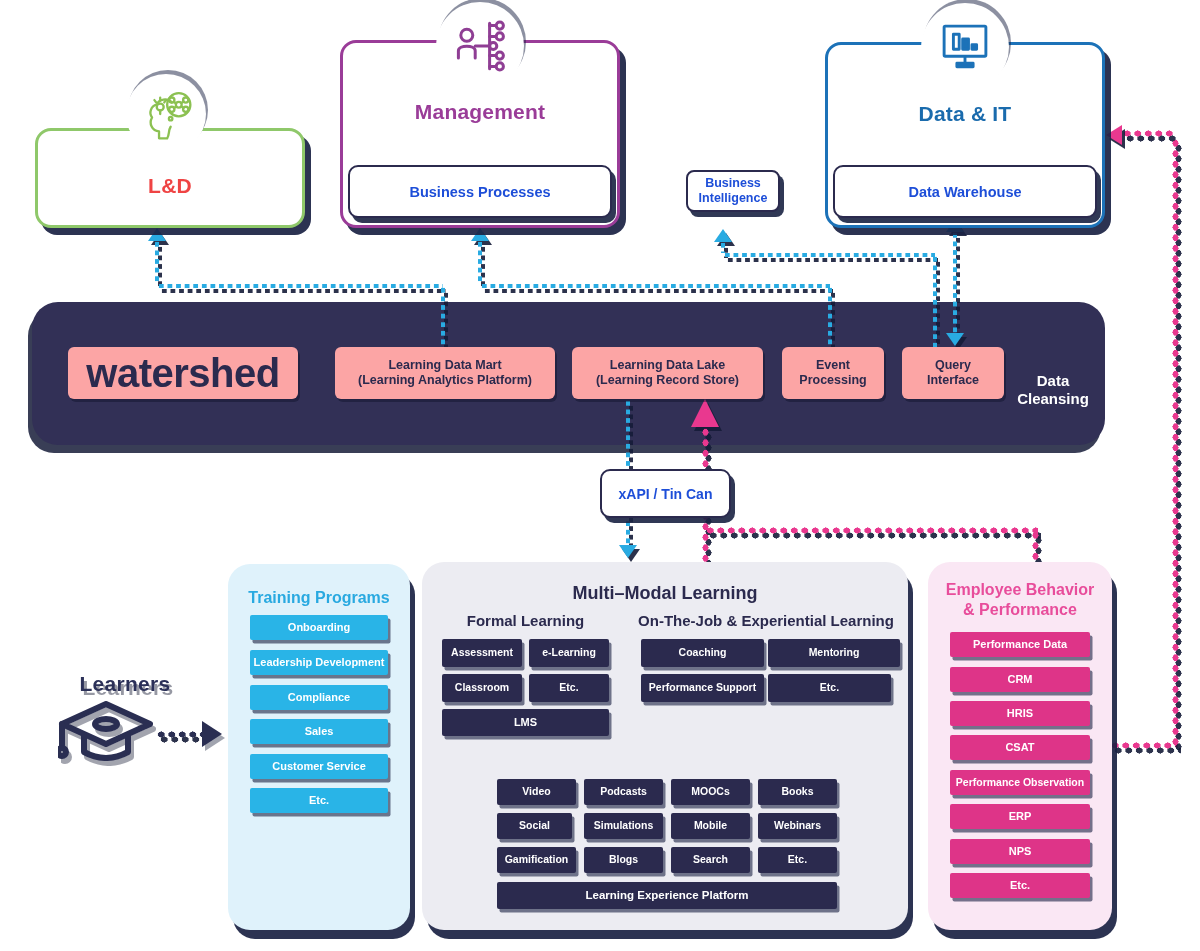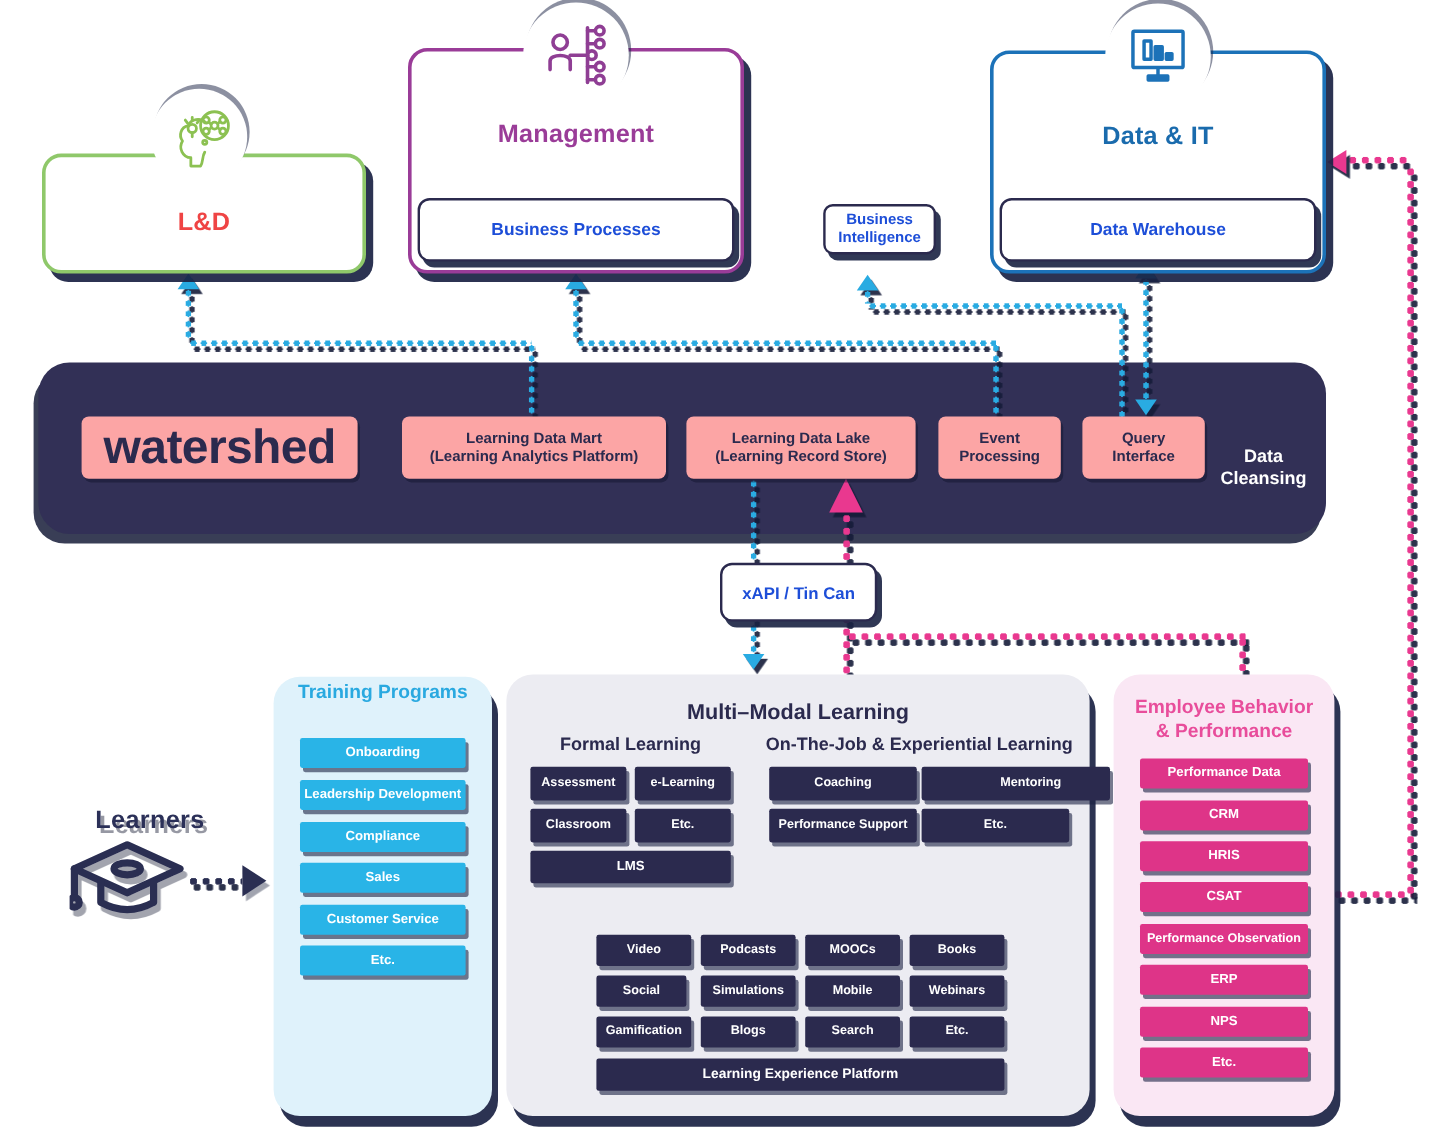--- a/index.html
+++ b/index.html
@@ -192,41 +192,41 @@
   <div class="abs" style="left:1000px;top:372px;width:106px;text-align:center;color:#fff;font-weight:bold;font-size:15px;line-height:18px;z-index:3;">
     <span style="display:block">Data</span>
     <span style="display:block">Cleansing</span>
   </div>
 
   <div class="sbox" style="left:600px;top:469px;width:131px;height:49px;font-size:14px;z-index:5;">
     <span>xAPI / Tin Can</span>
   </div>
 
   <div class="panel" style="left:228px;top:564px;width:182px;height:366px;background:#DFF2FB;"></div>
-  <div class="phead" style="left:228px;top:568px;width:182px;color:#29A9E0;">Training Programs</div>
+  <div class="phead" style="left:228px;top:588px;width:182px;color:#29A9E0;">Training Programs</div>
   <div class="tile cyan" style="left:250px;top:615px;width:138px;height:25px;">Onboarding</div>
   <div class="tile cyan" style="left:250px;top:650px;width:138px;height:25px;">Leadership Development</div>
   <div class="tile cyan" style="left:250px;top:685px;width:138px;height:25px;">Compliance</div>
   <div class="tile cyan" style="left:250px;top:719px;width:138px;height:25px;">Sales</div>
   <div class="tile cyan" style="left:250px;top:754px;width:138px;height:25px;">Customer Service</div>
   <div class="tile cyan" style="left:250px;top:788px;width:138px;height:25px;">Etc.</div>
 
   <div class="panel" style="left:422px;top:562px;width:486px;height:368px;background:#ECECF2;"></div>
   <div class="phead" style="left:422px;top:583px;width:486px;font-size:18px;color:#2B2A4E;">Multi–Modal Learning</div>
 
   <div class="ghead" style="left:432px;top:612px;width:187px;">Formal Learning</div>
   <div class="tile navy" style="left:442px;top:639px;width:80px;height:28px;">Assessment</div>
   <div class="tile navy" style="left:529px;top:639px;width:80px;height:28px;">e-Learning</div>
   <div class="tile navy" style="left:442px;top:674px;width:80px;height:28px;">Classroom</div>
   <div class="tile navy" style="left:529px;top:674px;width:80px;height:28px;">Etc.</div>
   <div class="tile navy" style="left:442px;top:709px;width:167px;height:27px;font-size:11px;">LMS</div>
 
   <div class="ghead" style="left:626px;top:612px;width:280px;">On-The-Job &amp; Experiential Learning</div>
   <div class="tile navy" style="left:641px;top:639px;width:123px;height:28px;">Coaching</div>
-  <div class="tile navy" style="left:768px;top:639px;width:132px;height:28px;padding-left:25px;">Mentoring</div>
+  <div class="tile navy" style="left:768px;top:639px;width:132px;height:28px;">Mentoring</div>
   <div class="tile navy" style="left:641px;top:674px;width:123px;height:28px;">Performance Support</div>
   <div class="tile navy" style="left:768px;top:674px;width:123px;height:28px;">Etc.</div>
 
   <div class="tile navy" style="left:497px;top:779px;width:79px;height:26px;">Video</div>
   <div class="tile navy" style="left:584px;top:779px;width:79px;height:26px;">Podcasts</div>
   <div class="tile navy" style="left:671px;top:779px;width:79px;height:26px;">MOOCs</div>
   <div class="tile navy" style="left:758px;top:779px;width:79px;height:26px;">Books</div>
   <div class="tile navy" style="left:497px;top:813px;width:75px;height:26px;">Social</div>
   <div class="tile navy" style="left:584px;top:813px;width:79px;height:26px;">Simulations</div>
   <div class="tile navy" style="left:671px;top:813px;width:79px;height:26px;">Mobile</div>

